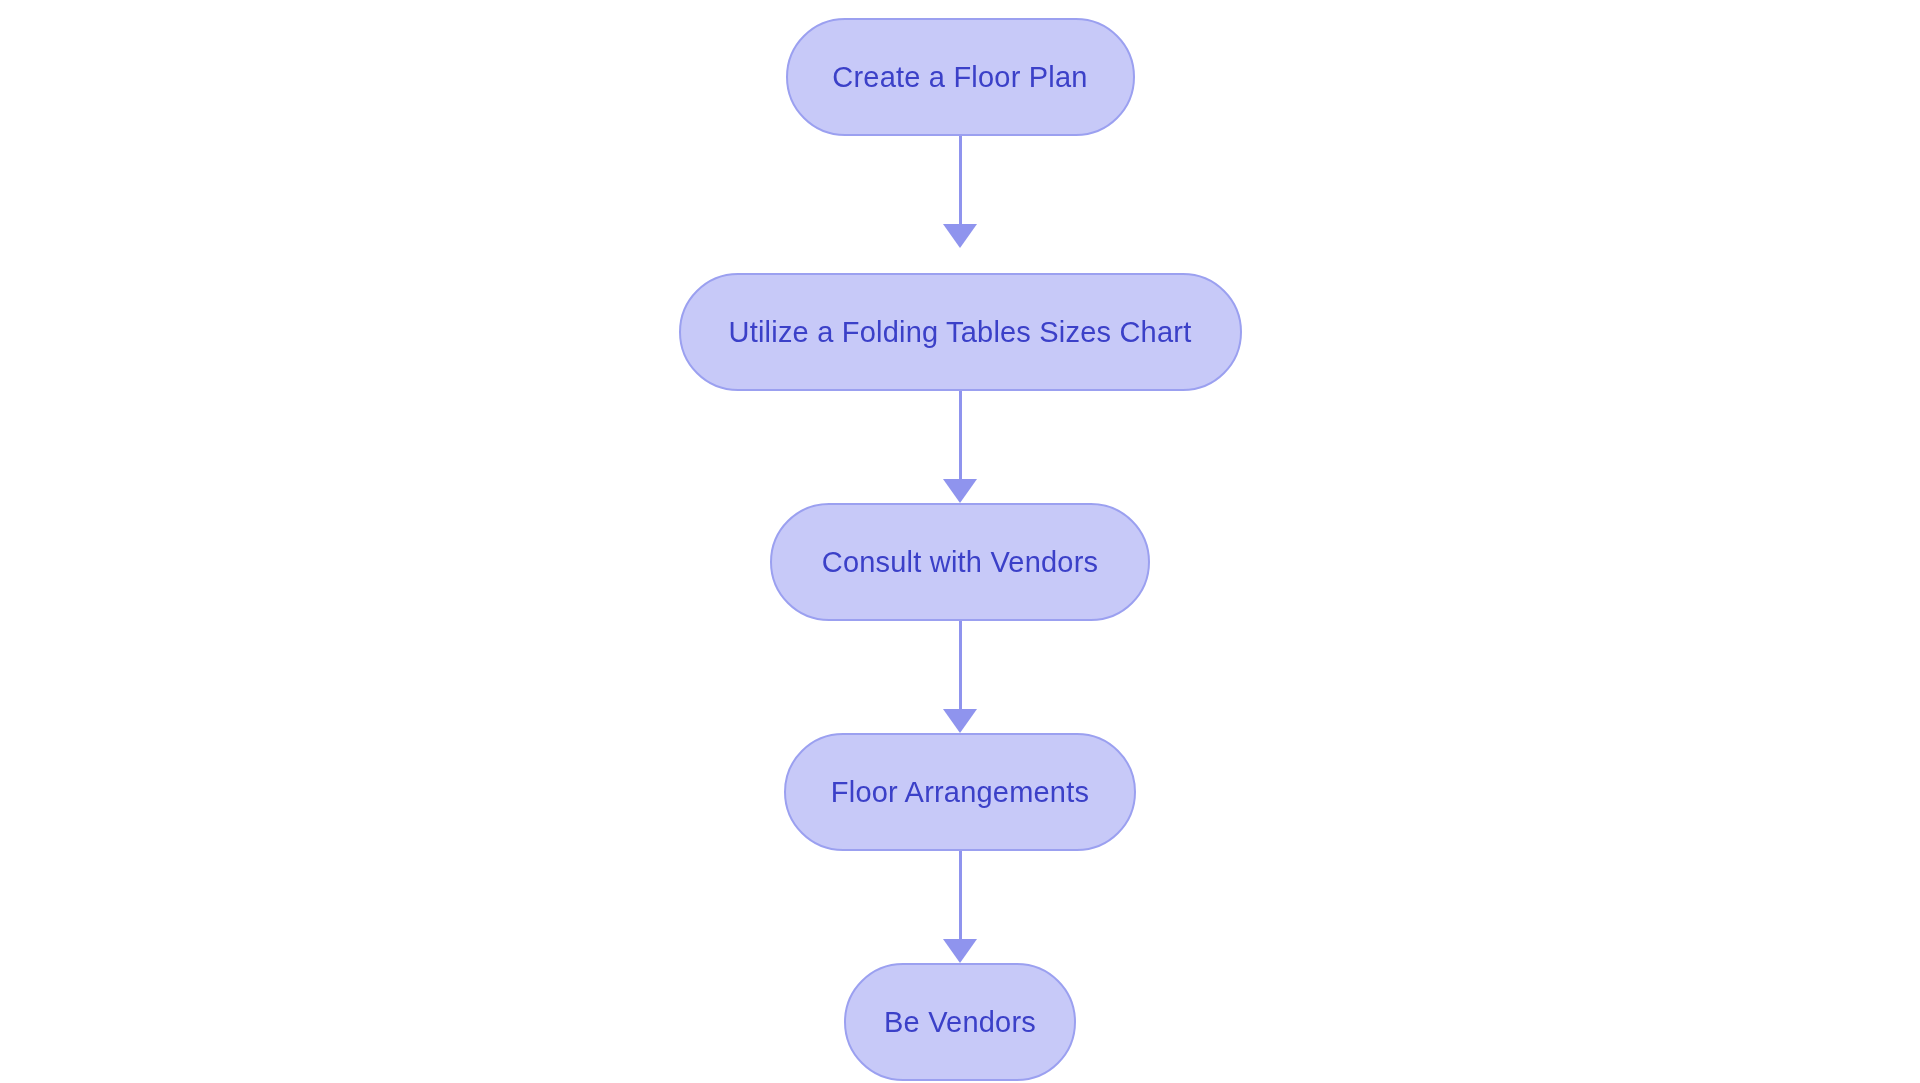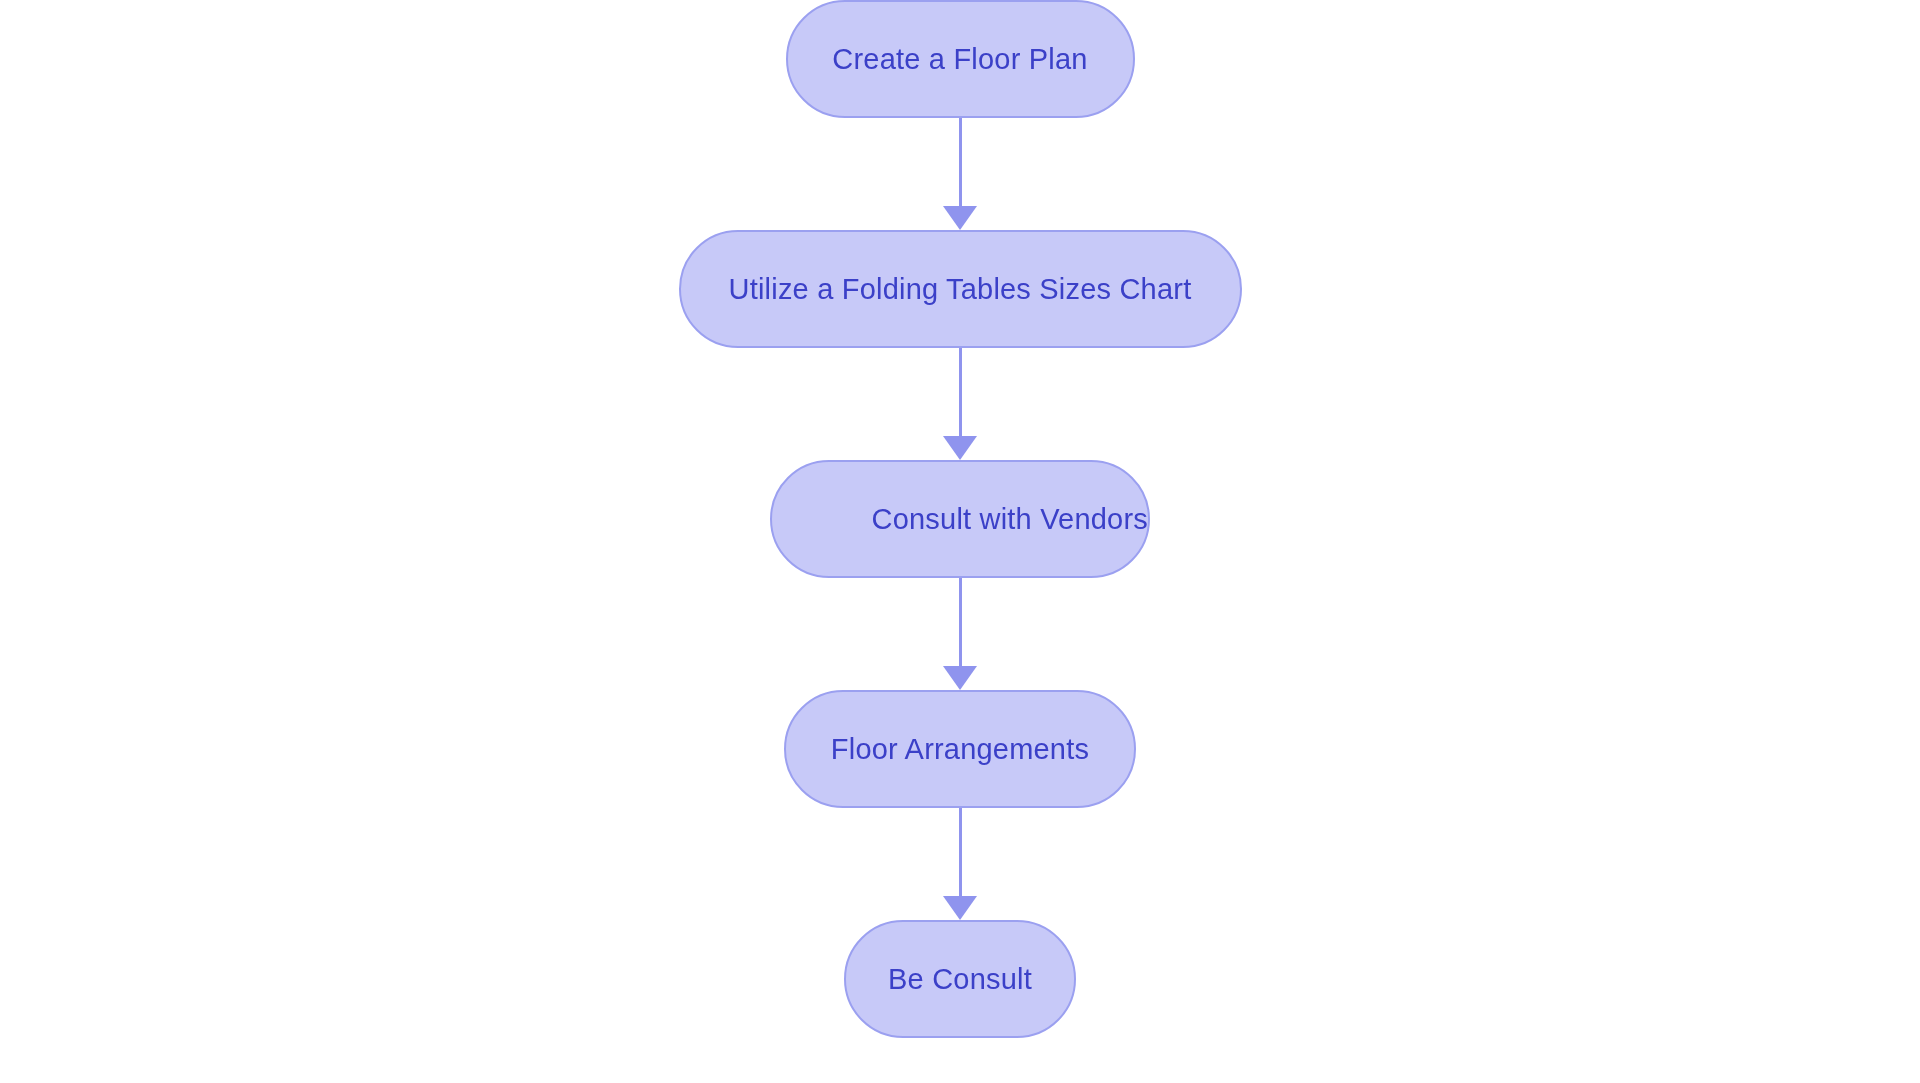--- a/index.html
+++ b/index.html
@@ -10,42 +10,43 @@
   }
   .canvas {
     position: relative;
     width: 1920px;
     height: 1083px;
     background: var(--bg, #ffffff);
     display: flex;
     flex-direction: column;
     align-items: center;
     box-sizing: border-box;
+    padding-top: 18px;
     overflow: hidden;
   }
   .node {
     height: 118px;
     border-radius: 59px;
     background: var(--node-fill, #c7c9f8);
     border: 2px solid var(--node-border, #9ba0f0);
     box-sizing: border-box;
     display: flex;
     align-items: center;
     justify-content: center;
     flex-shrink: 0;
   }
   .node-label {
     color: var(--text-color, #3b40c8);
     font-size: 29px;
     letter-spacing: 0.2px;
     white-space: nowrap;
   }
   .n0 { width: 349px; }
-  .n1 { width: 563px; }
-  .n2 { width: 380px; justify-content: flex-end; }
+  .n1 { width: 563px; margin-top: 25px; }
+  .n2 { width: 380px; }
   .n3 { width: 352px; }
   .n4 { width: 232px; }
   .arrow {
     height: 112px;
     width: 34px;
     display: flex;
     flex-direction: column;
     align-items: center;
     flex-shrink: 0;
   }
@@ -97,16 +98,16 @@
   <div class="node n3">
     <span class="node-label">Floor Arrangements</span>
   </div>
 
   <div class="arrow">
     <div class="arrow-line"></div>
     <div class="arrow-head"></div>
   </div>
 
   <div class="node n4">
-    <span class="node-label">Be Consult</span>
+    <span class="node-label">Be Vendors</span>
   </div>
 
 </div>
 
 </body></html>

